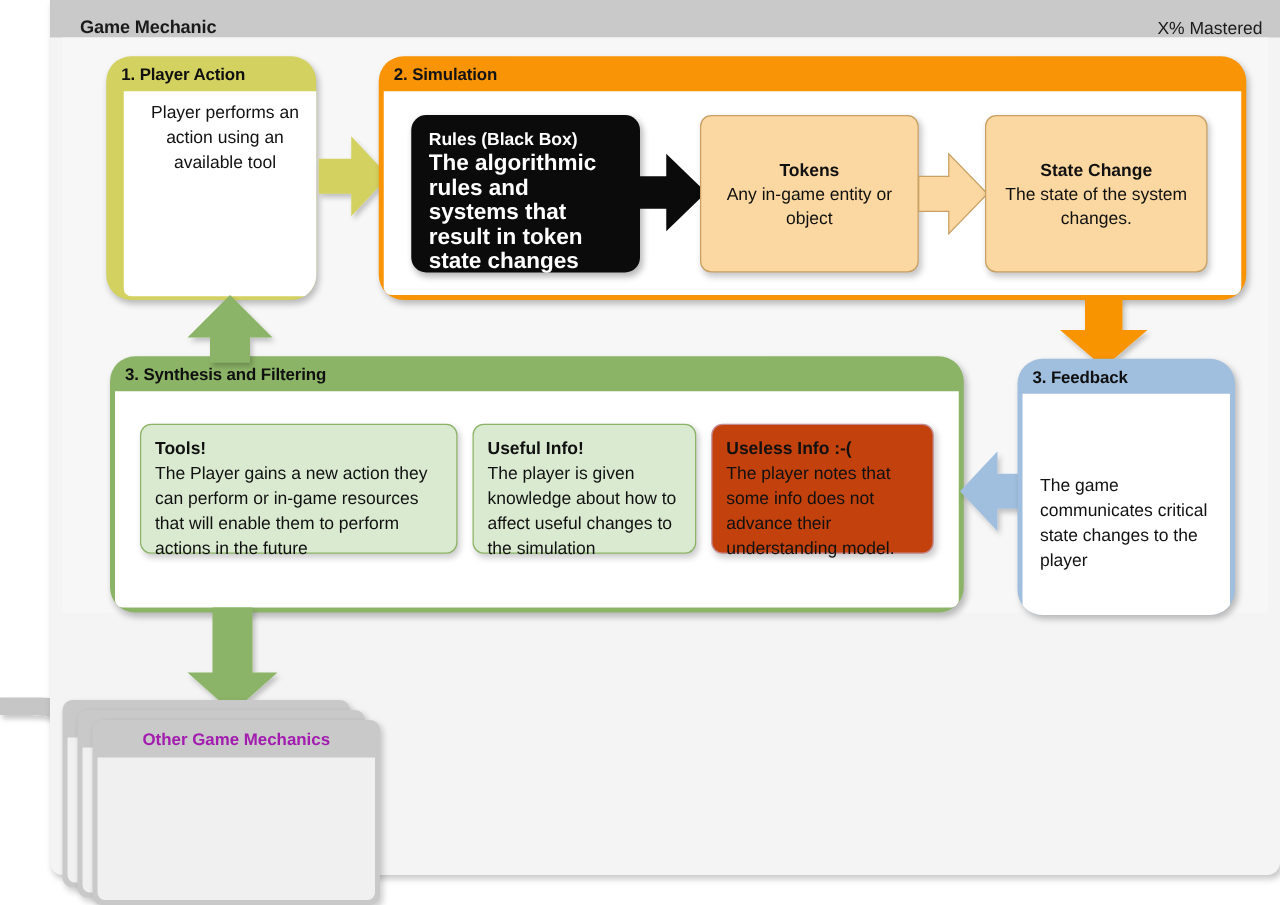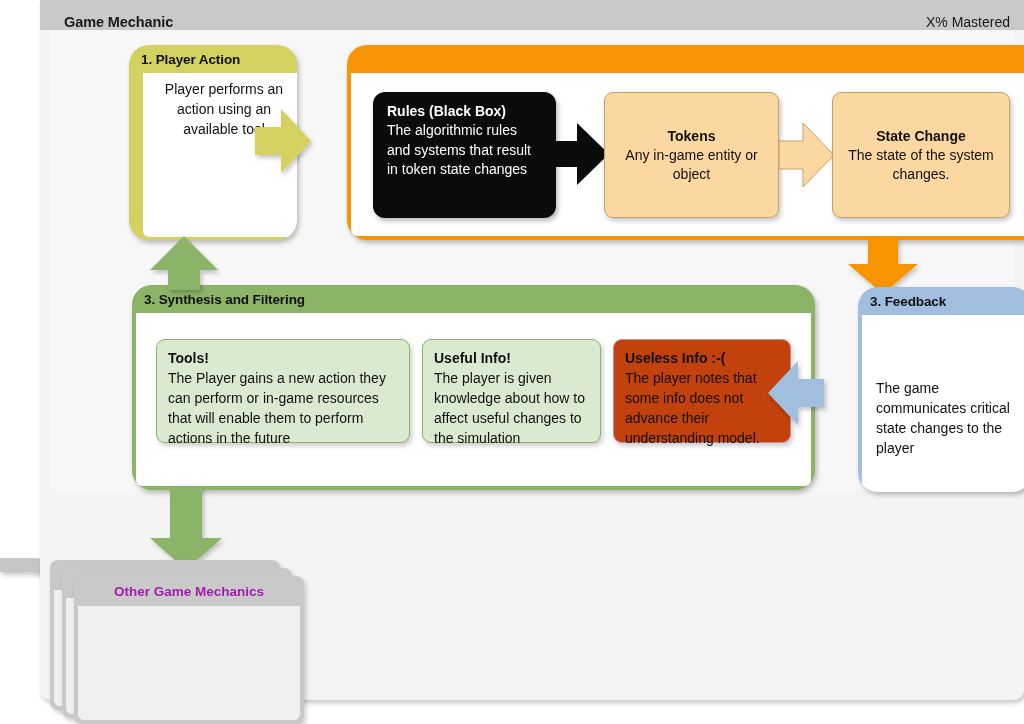--- a/index.html
+++ b/index.html
@@ -43,21 +43,20 @@
     background:#f7f7f7;
   }
 
   
   .panel{
     position:absolute;
     border-radius:20px;
     box-sizing:border-box;
     box-shadow:2px 3px 5px rgba(0,0,0,0.25);
     overflow:hidden;
-    margin-left:44px;
   }
   .panel-head{
     height:28px;
     display:flex;align-items:center;
     padding-left:12px;
     font-size:13.5px;font-weight:bold;color:#101010;
     box-sizing:border-box;
     letter-spacing:-0.1px;
   }
   .panel-body{
@@ -85,21 +84,21 @@
   }
 
   
   .blackbox{
     position:absolute;left:22px;top:19px;width:183px;height:126px;
     background:#0b0b0b;border-radius:12px;color:#ffffff;
     padding:10px 14px;box-sizing:border-box;
     box-shadow:2px 3px 5px rgba(0,0,0,0.28);
   }
   .blackbox .t{font-size:14px;font-weight:bold;line-height:19px;}
-  .blackbox .d{font-size:14px;line-height:19.5px;font-weight:normal;}
+  .blackbox .d{font-size:18px;line-height:19.5px;font-weight:bold;}
 
   .tokenbox{
     position:absolute;
     background:#fbd7a1;border:1px solid #c8a063;border-radius:9px;
     box-sizing:border-box;
     display:flex;flex-direction:column;align-items:center;justify-content:center;
     text-align:center;padding:4px 8px;
     box-shadow:2px 3px 5px rgba(0,0,0,0.22);
   }
   .tokenbox .t{font-size:14px;font-weight:bold;color:#111;line-height:19px;}
@@ -215,20 +214,21 @@
     <div class="panel-body">
       <div class="pa-text">Player performs an action using an available tool</div>
     </div>
   </div>
 
   <svg class="arrow-svg" style="left:253px;top:105px;" width="62" height="80">
     <path d="M 2 22 L 28 22 L 28 4 L 58 36 L 28 68 L 28 50 L 2 50 Z" fill="#d3d160" filter="url(#sh)"></path>
   </svg>
 
   <div class="panel" id="panel-simulation">
+    <div class="panel-head">2. Simulation</div>
     <div class="panel-body">
 
       <div class="blackbox">
         <div class="t">Rules (Black Box)</div>
         <div class="d">The algorithmic rules and systems that result in token state changes</div>
       </div>
 
       <svg class="arrow-svg" style="left:200px;top:48px;" width="62" height="72">
         <path d="M 2 20 L 26 20 L 26 2 L 58 33 L 26 64 L 26 46 L 2 46 Z" fill="#0b0b0b"></path>
       </svg>

